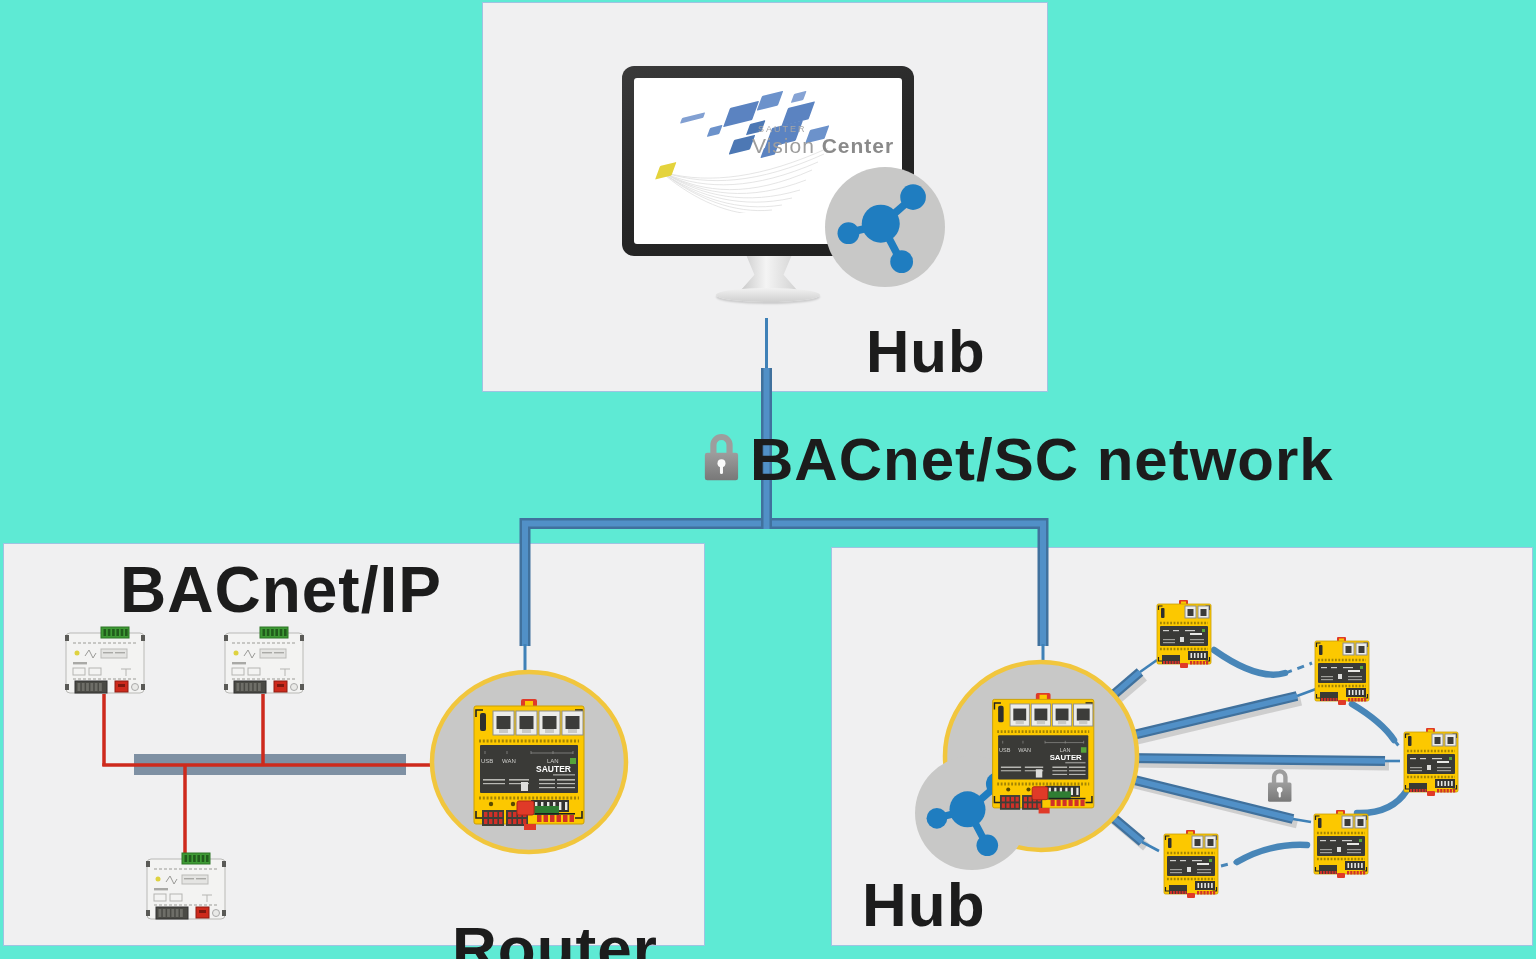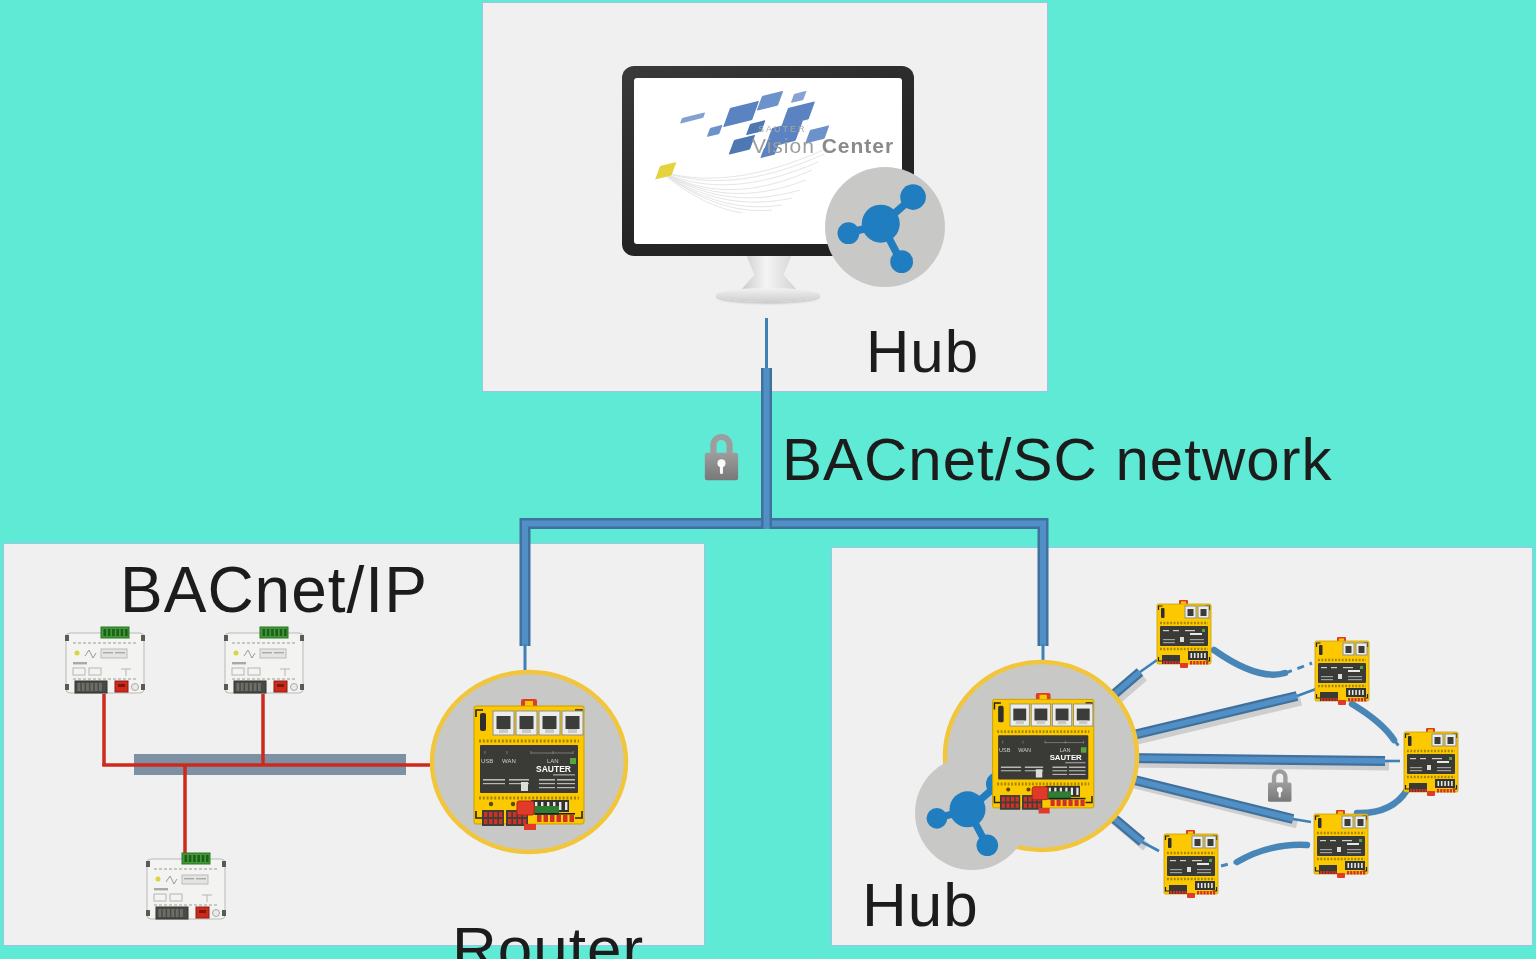--- a/index.html
+++ b/index.html
@@ -2,24 +2,24 @@
 <html><head>
 <meta charset="utf-8">
 <style>
   html,body{margin:0;padding:0;background:#ffffff;}
   #stage{position:relative;width:1536px;height:959px;background:#5eead4;overflow:hidden;
          font-family:"Liberation Sans","DejaVu Sans",sans-serif;}
   .panel{position:absolute;background:#f0f0f1;border:1.5px solid #9fc3e2;box-sizing:border-box;}
   #panel-top{left:482px;top:2px;width:566px;height:390px;}
   #panel-left{left:3px;top:543px;width:702px;height:403px;}
   #panel-right{left:831px;top:547px;width:702px;height:399px;}
-  .caption{position:absolute;color:#1c1c1c;font-weight:400;letter-spacing:1px;
+  .caption{position:absolute;color:#1c1c1c;font-weight:700;letter-spacing:1px;
            font-size:60px;line-height:1;white-space:nowrap;z-index:30;}
   #lbl-hub-top{left:866px;top:322px;}
-  #lbl-backbone{left:782px;top:430px;}
+  #lbl-backbone{left:750px;top:430px;}
   #lbl-bacnet-ip{left:120px;top:558px;font-size:64px;}
   #lbl-router{left:452px;top:918px;font-size:62px;}
   #lbl-hub-right{left:862px;top:874px;font-size:62px;}
   
   #monitor-frame{position:absolute;left:622px;top:66px;width:292px;height:190px;
      background:linear-gradient(160deg,#3a3a3a 0%,#262626 55%,#1f1f1f 100%);border-radius:12px;z-index:5;}
   #monitor-screen{position:absolute;left:12px;top:12px;width:268px;height:166px;background:#ffffff;
      border-radius:3px;overflow:hidden;}
   #monitor-neck{position:absolute;left:741px;top:256px;width:56px;height:34px;z-index:4;
      background:linear-gradient(90deg,#c9c9c9,#f4f4f4 45%,#d2d2d2);

